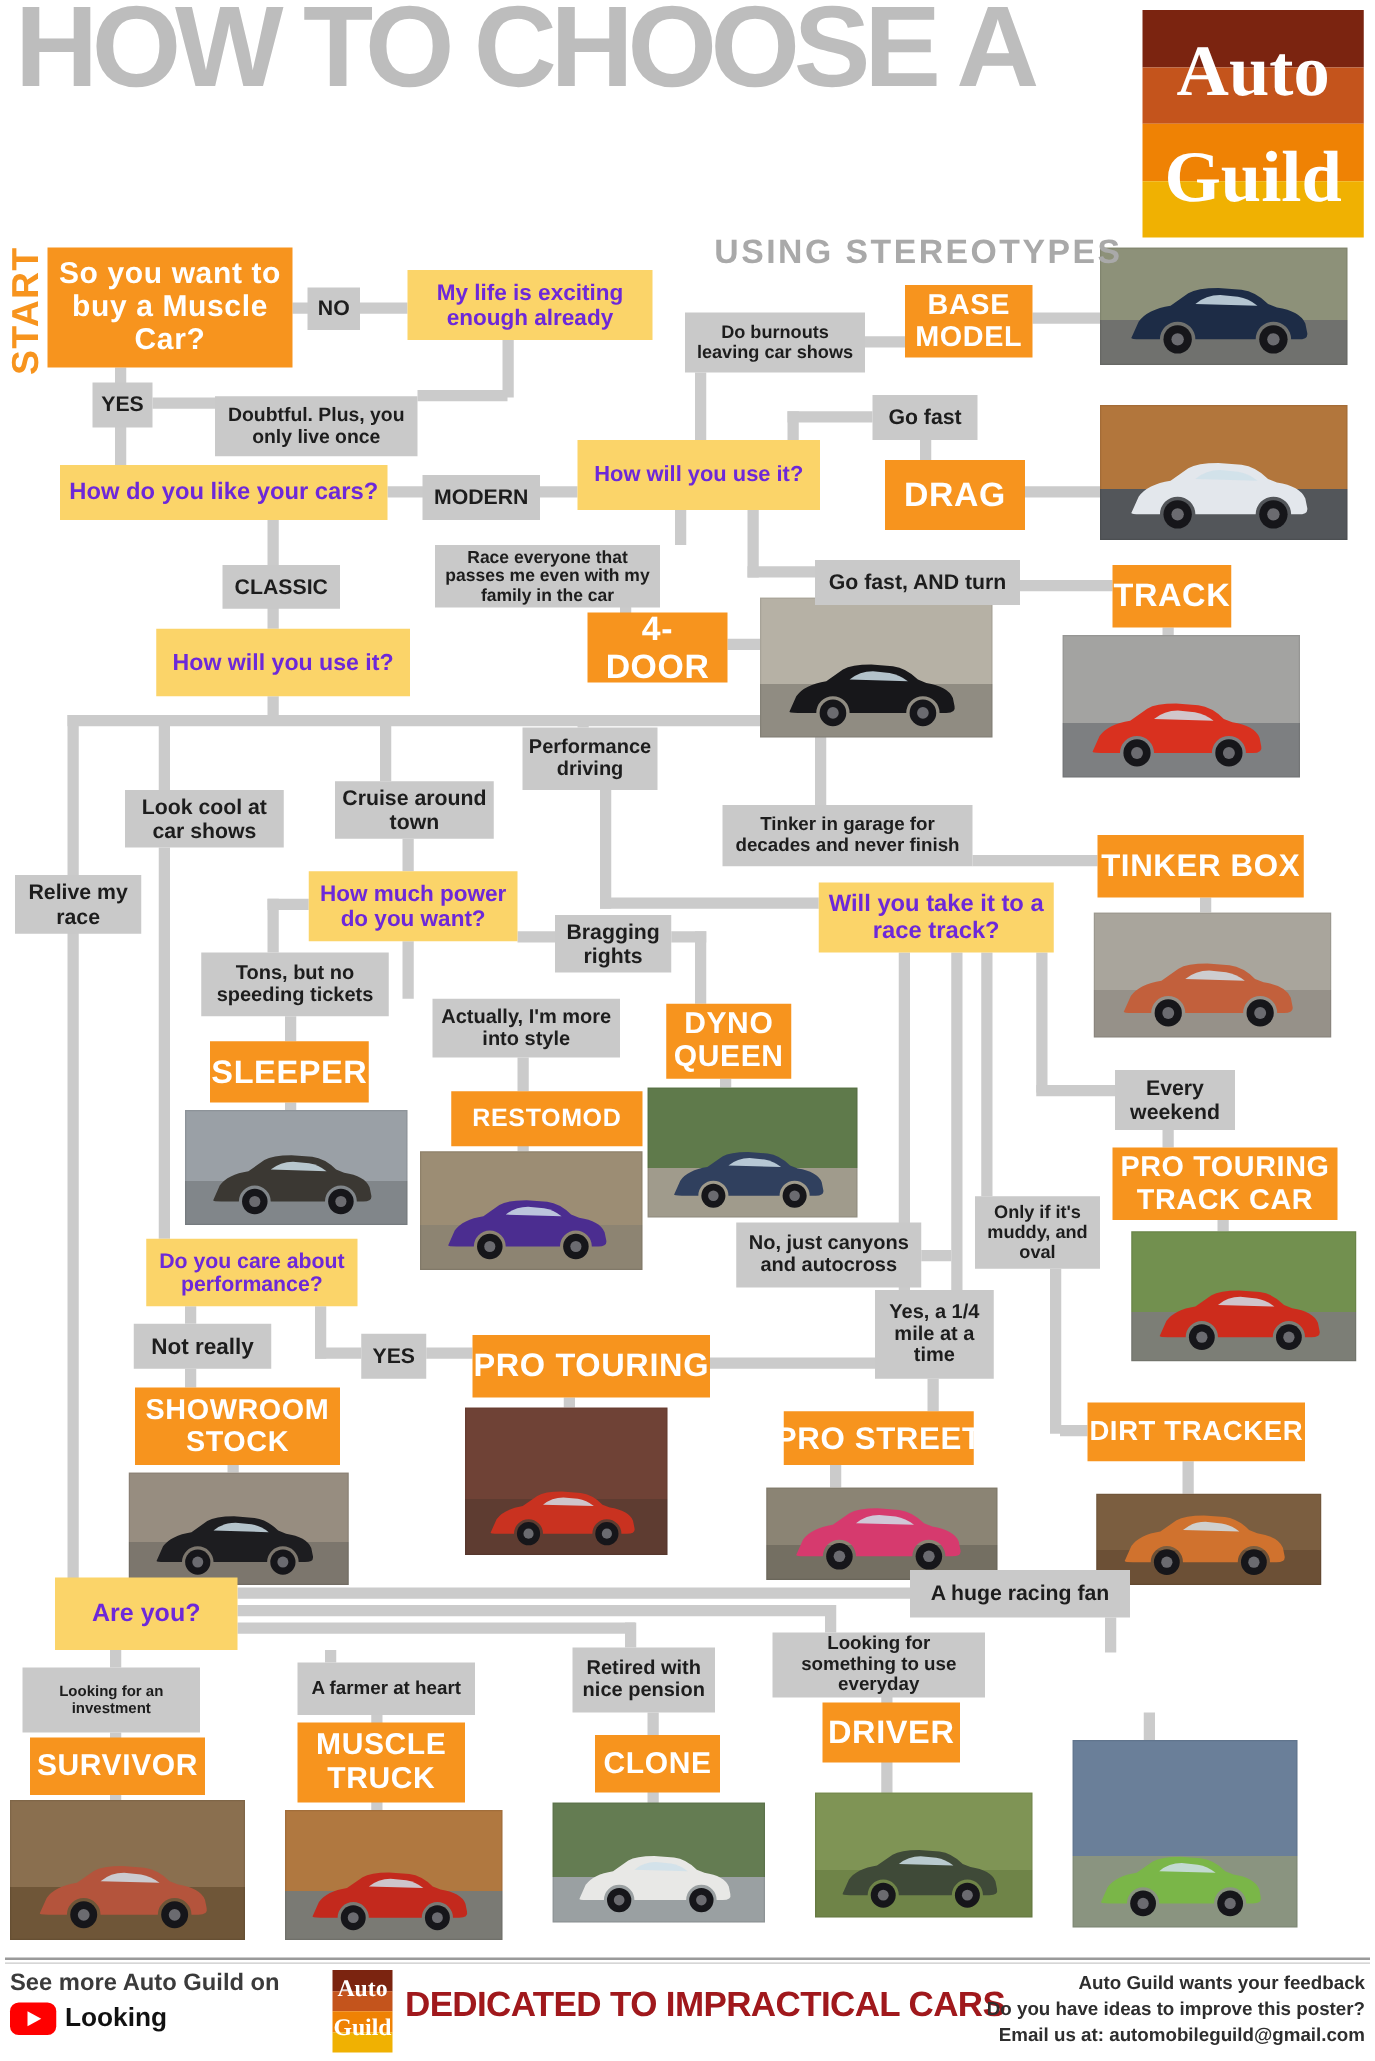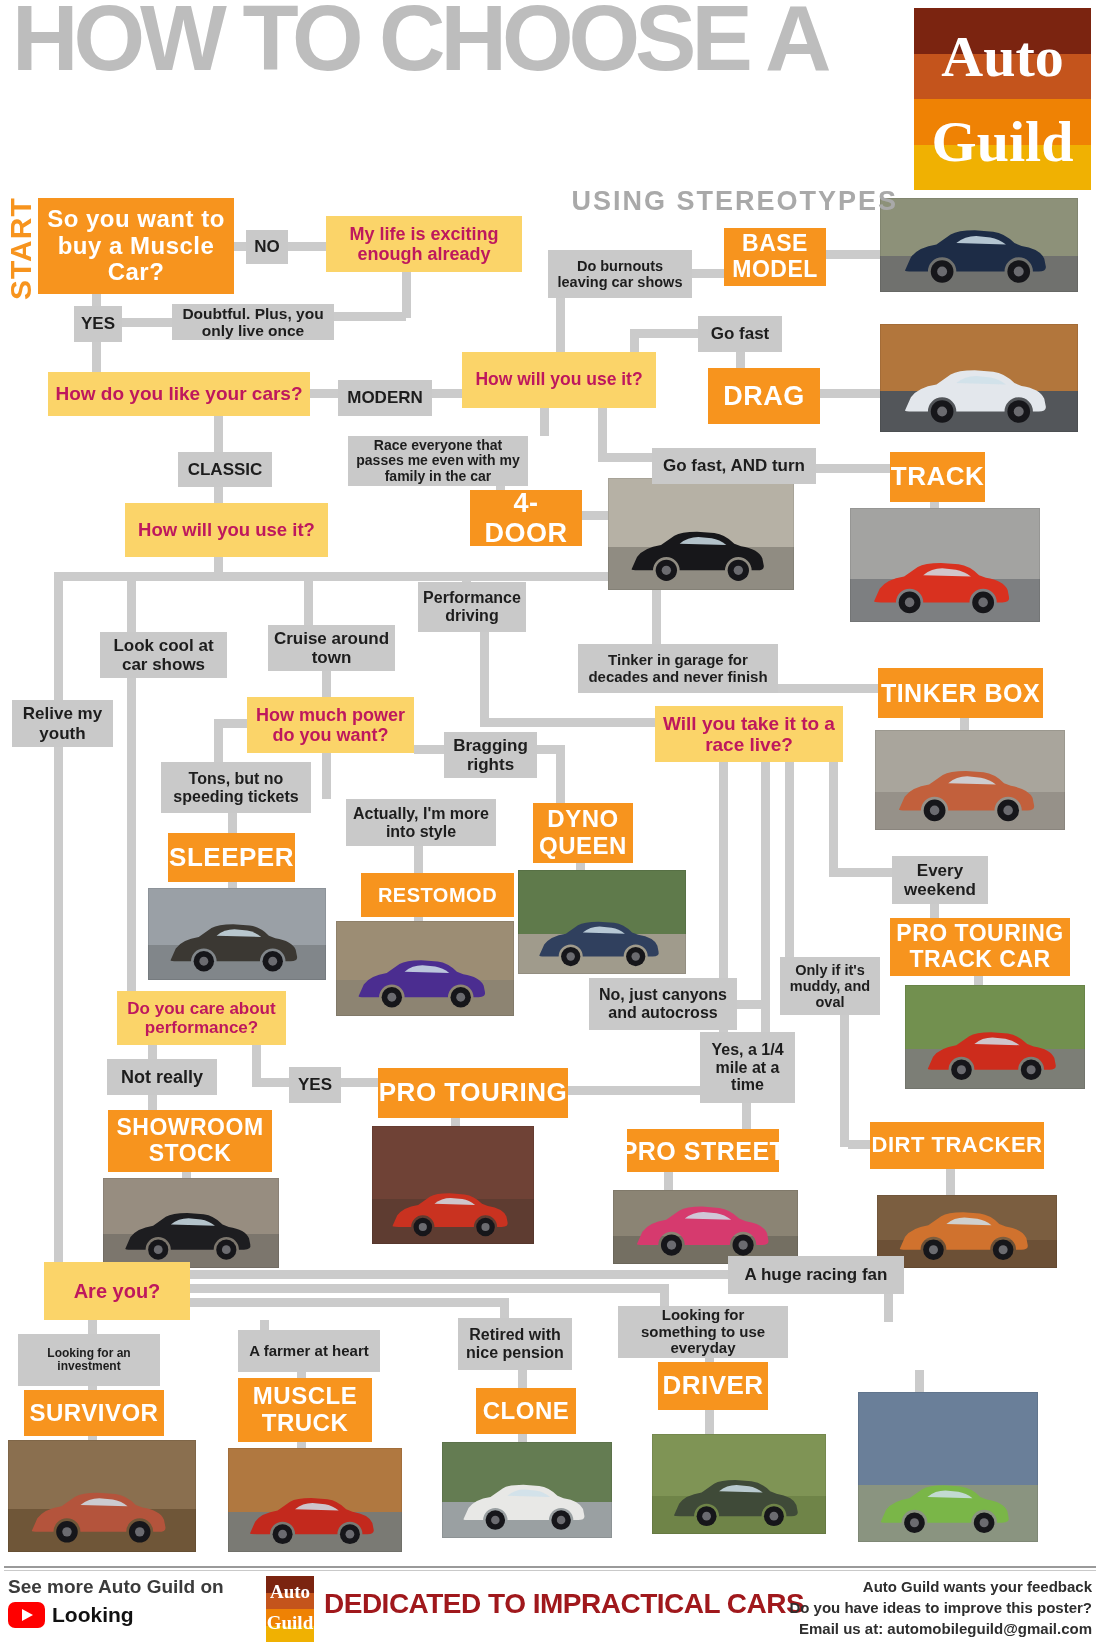--- a/index.html
+++ b/index.html
@@ -4,21 +4,21 @@
 <style>
   html,body{margin:0;padding:0;background:#ffffff;}
   #canvas{position:relative;width:1100px;height:1649px;background:#ffffff;overflow:hidden;
           font-family:"Liberation Sans",sans-serif;}
   .cline{position:absolute;background:#cbcbcb;z-index:0;}
   .photo{position:absolute;z-index:1;overflow:hidden;box-shadow:0 0 0 1px rgba(0,0,0,.08) inset;}
   .photo svg{position:absolute;bottom:2%;left:50%;transform:translateX(-50%);width:86%;height:auto;}
   .node{position:absolute;z-index:2;display:flex;align-items:center;justify-content:center;
         text-align:center;font-weight:700;line-height:1.12;padding:3px 4px;box-sizing:border-box;}
   .gray{background:#c9c9c9;color:#1d1d1d;}
-  .yellow{background:#fbd469;color:#be185d;}
+  .yellow{background:#fbd469;color:#6d28d9;}
   .orange{background:#f7941e;color:#ffffff;font-weight:800;letter-spacing:.5px;}
   .nowrap{white-space:nowrap;}
   .title1{position:absolute;left:12px;top:-14px;font-size:92px;font-weight:800;letter-spacing:-5px;
           color:#bdbdbd;z-index:2;}
   .title2{position:absolute;left:6px;top:52px;font-size:132px;font-weight:800;letter-spacing:-6px;
           color:#6e6e6e;z-index:2;}
   .subtitle{position:absolute;left:560px;top:186px;width:338px;text-align:right;font-size:27px;
             font-weight:800;letter-spacing:2px;color:#a9a9a9;z-index:2;}
   .start{position:absolute;left:4px;top:196px;height:106px;writing-mode:vertical-rl;
          transform:rotate(180deg);font-size:30px;font-weight:800;color:#f7941e;letter-spacing:1px;z-index:3;
@@ -322,42 +322,42 @@
         <circle cx="34" cy="37" r="3.5" fill="#6b6b70"></circle>
   <circle cx="88" cy="37" r="8" fill="#16161a"></circle>
         <circle cx="88" cy="37" r="3.5" fill="#6b6b70"></circle>
       </svg>
     </div>
 
   <div class="node orange" style="left:38px;top:198px;width:196px;height:96px;font-size:24px">So you want to buy a Muscle Car?</div>
   <div class="node gray" style="left:246px;top:230px;width:42px;height:34px;font-size:17px">NO</div>
   <div class="node yellow" style="left:326px;top:216px;width:196px;height:56px;font-size:18px">My life is exciting enough already</div>
   <div class="node gray" style="left:74px;top:306px;width:48px;height:36px;font-size:17px">YES</div>
-  <div class="node gray" style="left:172px;top:304px;width:162px;height:36px;font-size:15.5px">Doubtful.  Plus, you only live once</div>
+  <div class="node gray" style="left:172px;top:317px;width:162px;height:48px;font-size:15.5px">Doubtful.  Plus, you only live once</div>
   <div class="node yellow nowrap" style="left:48px;top:372px;width:262px;height:44px;font-size:19px">How do you like your cars?</div>
   <div class="node gray" style="left:338px;top:380px;width:94px;height:36px;font-size:17px">MODERN</div>
   <div class="node yellow nowrap" style="left:462px;top:352px;width:194px;height:56px;font-size:17.5px">How will you use it?</div>
   <div class="node gray" style="left:548px;top:250px;width:144px;height:48px;font-size:14.5px">Do burnouts leaving car shows</div>
   <div class="node orange" style="left:724px;top:228px;width:102px;height:58px;font-size:23px">BASE MODEL</div>
   <div class="node gray" style="left:698px;top:316px;width:84px;height:36px;font-size:17px">Go fast</div>
   <div class="node orange" style="left:708px;top:368px;width:112px;height:56px;font-size:27px">DRAG</div>
   <div class="node gray" style="left:178px;top:452px;width:94px;height:35px;font-size:17px">CLASSIC</div>
   <div class="node gray" style="left:348px;top:436px;width:180px;height:50px;font-size:14px">Race everyone that passes me even with my family in the car</div>
   <div class="node gray nowrap" style="left:652px;top:448px;width:164px;height:36px;font-size:17px">Go fast, AND turn</div>
   <div class="node orange" style="left:890px;top:452px;width:95px;height:50px;font-size:26px">TRACK</div>
   <div class="node yellow nowrap" style="left:125px;top:503px;width:203px;height:54px;font-size:18.5px">How will you use it?</div>
   <div class="node orange" style="left:470px;top:490px;width:112px;height:56px;font-size:27px">4-DOOR</div>
   <div class="node gray" style="left:100px;top:632px;width:127px;height:46px;font-size:17px">Look cool at car shows</div>
   <div class="node gray" style="left:268px;top:625px;width:127px;height:46px;font-size:17px">Cruise around town</div>
   <div class="node gray" style="left:418px;top:582px;width:108px;height:50px;font-size:16px">Performance driving</div>
   <div class="node gray" style="left:578px;top:644px;width:200px;height:49px;font-size:15px">Tinker in garage for decades and never finish</div>
   <div class="node orange nowrap" style="left:878px;top:668px;width:165px;height:50px;font-size:25px">TINKER BOX</div>
-  <div class="node gray" style="left:12px;top:700px;width:101px;height:47px;font-size:17px">Relive my youth</div>
+  <div class="node gray" style="left:12px;top:700px;width:101px;height:47px;font-size:17px">Relive my race</div>
   <div class="node yellow" style="left:247px;top:697px;width:167px;height:56px;font-size:18px">How much power do you want?</div>
-  <div class="node yellow" style="left:655px;top:706px;width:188px;height:56px;font-size:19px">Will you take it to a race live?</div>
+  <div class="node yellow" style="left:655px;top:706px;width:188px;height:56px;font-size:19px">Will you take it to a race track?</div>
   <div class="node gray" style="left:444px;top:732px;width:93px;height:46px;font-size:17px">Bragging rights</div>
   <div class="node gray" style="left:161px;top:762px;width:150px;height:51px;font-size:16px">Tons, but no speeding tickets</div>
   <div class="node gray" style="left:346px;top:799px;width:150px;height:47px;font-size:16px">Actually, I'm more into style</div>
   <div class="node orange" style="left:533px;top:803px;width:100px;height:60px;font-size:24px">DYNO QUEEN</div>
   <div class="node orange" style="left:168px;top:833px;width:127px;height:49px;font-size:26px">SLEEPER</div>
   <div class="node orange" style="left:361px;top:873px;width:153px;height:44px;font-size:20px">RESTOMOD</div>
   <div class="node gray" style="left:892px;top:856px;width:96px;height:48px;font-size:17px">Every weekend</div>
   <div class="node orange" style="left:890px;top:918px;width:180px;height:58px;font-size:23px">PRO TOURING TRACK CAR</div>
   <div class="node gray" style="left:780px;top:957px;width:100px;height:58px;font-size:14.5px">Only if it's muddy, and oval</div>
   <div class="node yellow" style="left:117px;top:991px;width:169px;height:54px;font-size:17px">Do you care about performance?</div>

